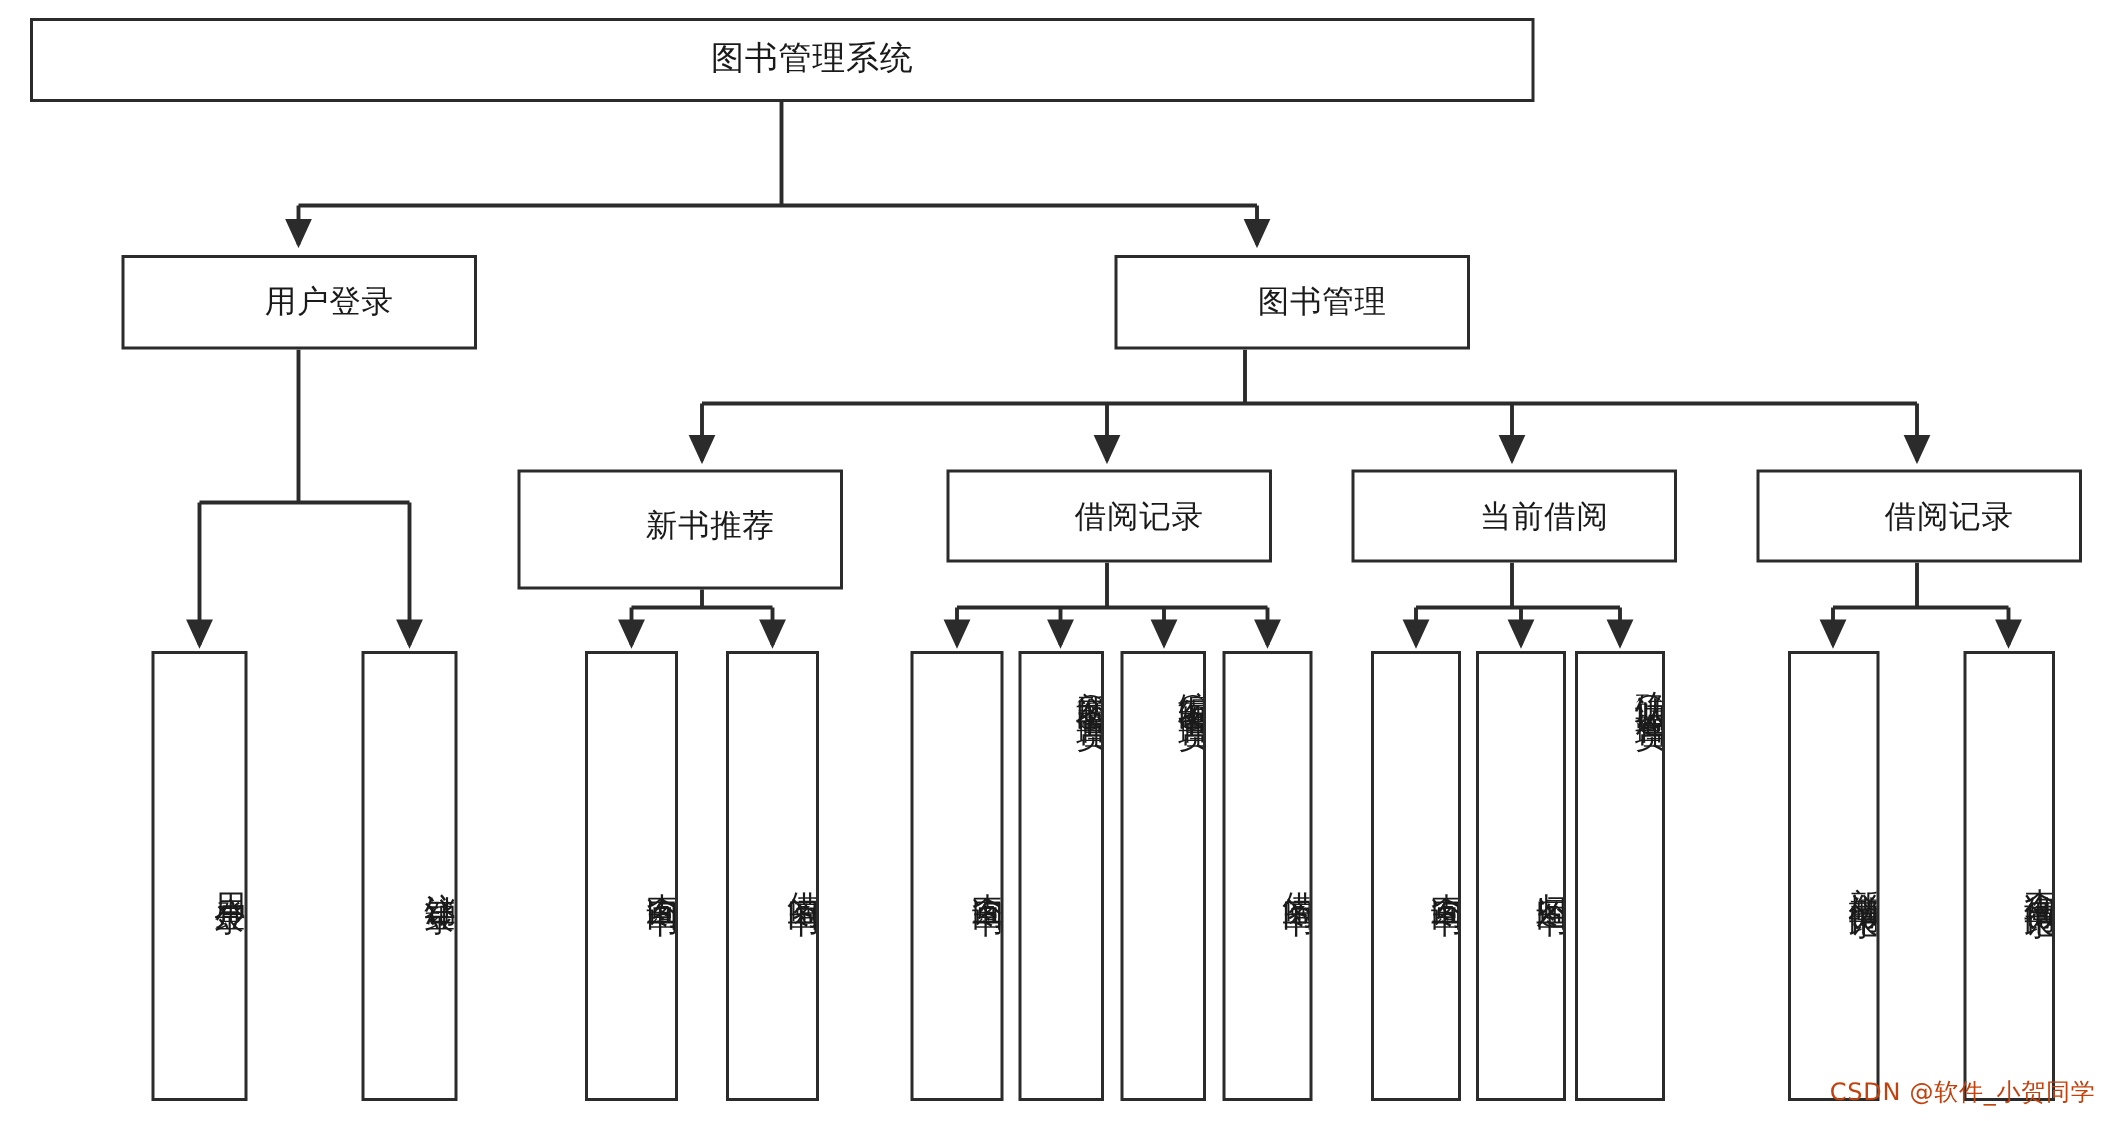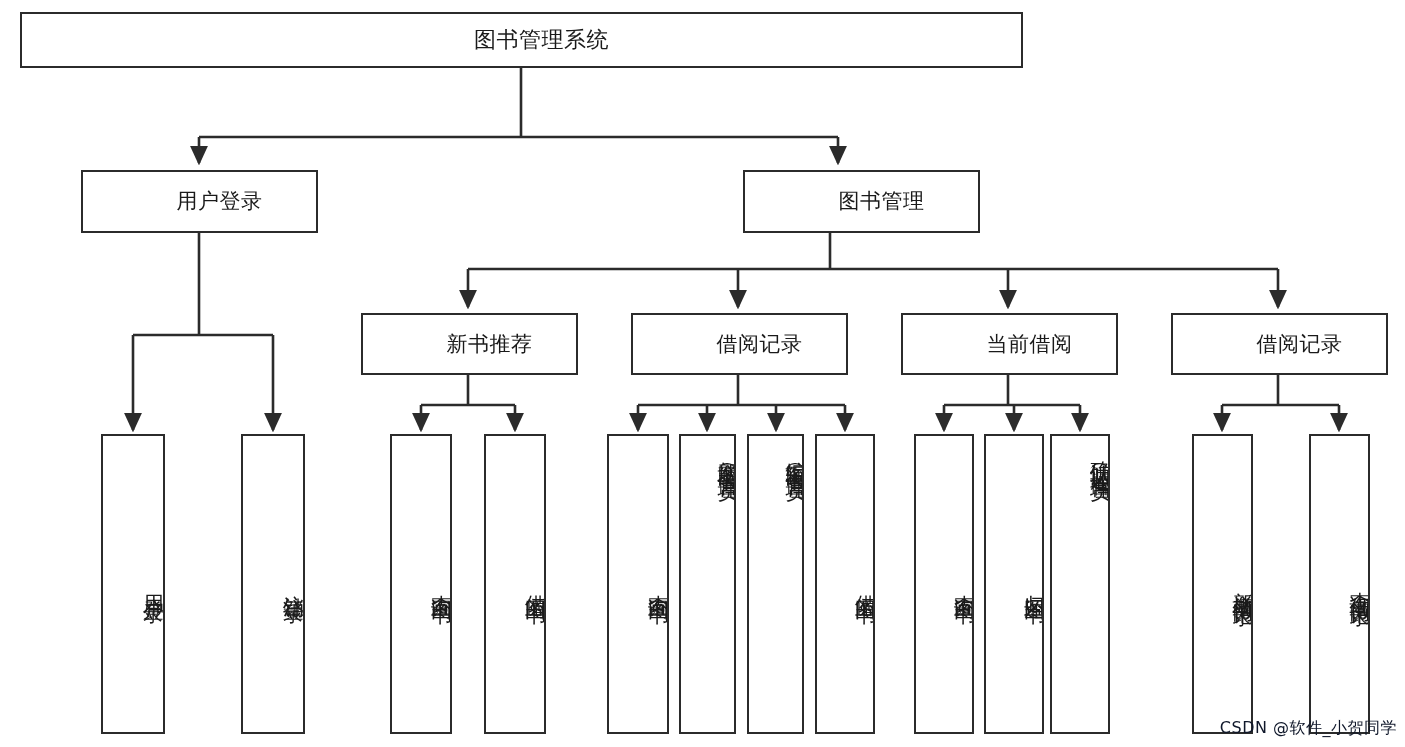--- a/index.html
+++ b/index.html
@@ -67,21 +67,21 @@
   }
   .node.vert.v-center {
     align-items: center;
     padding-top: 0;
   }
   #watermark {
     position: absolute;
     right: 8px;
     bottom: 8px;
     font-size: 16px;
-    color: #0f172a;
+    color: #c2410c;
     letter-spacing: 0.5px;
     white-space: nowrap;
   }
 </style>
 </head>
 <body>
 
 <div id="diagram-root">
 
   <svg id="edge-layer" viewBox="0 0 1405 747" width="1405" height="747" xmlns="http://www.w3.org/2000/svg">
@@ -138,21 +138,21 @@
     <span class="node-label">图书管理系统</span>
   </div>
 
   <div class="node horiz" style="left:81px; top:170px; width:237px; height:63px;">
     <span class="node-label">用户登录</span>
   </div>
   <div class="node horiz" style="left:711px; top:170px; width:237px; height:63px;margin-left:32px;">
     <span class="node-label">图书管理</span>
   </div>
 
-  <div class="node horiz" style="left:361px; top:313px; width:217px; height:62px;">
+  <div class="node horiz" style="left:345px; top:313px; width:217px; height:80px;font-family:Liberation Mono, monospace;">
     <span class="node-label">新书推荐</span>
   </div>
   <div class="node horiz" style="left:631px; top:313px; width:217px; height:62px;">
     <span class="node-label">借阅记录</span>
   </div>
   <div class="node horiz" style="left:1171px; top:313px; width:217px; height:62px;">
     <span class="node-label">借阅记录</span>
   </div>
   <div class="node horiz" style="left:901px; top:313px; width:217px; height:62px;">
     <span class="node-label">当前借阅</span>

